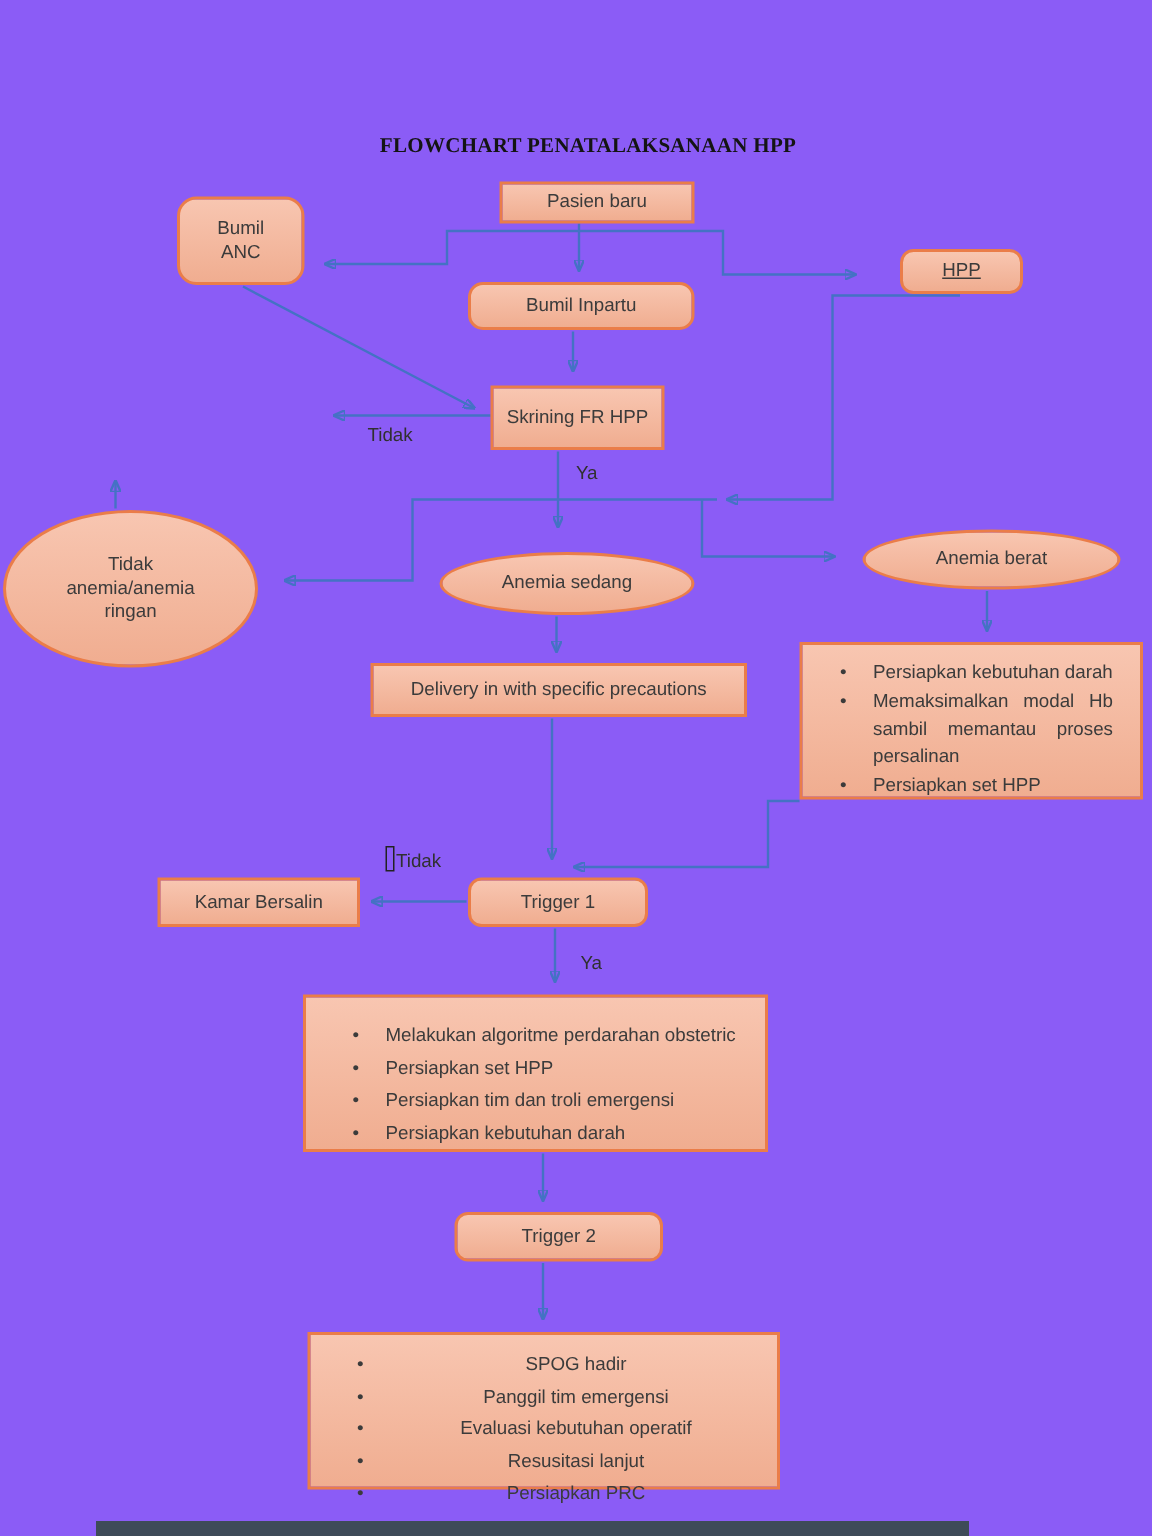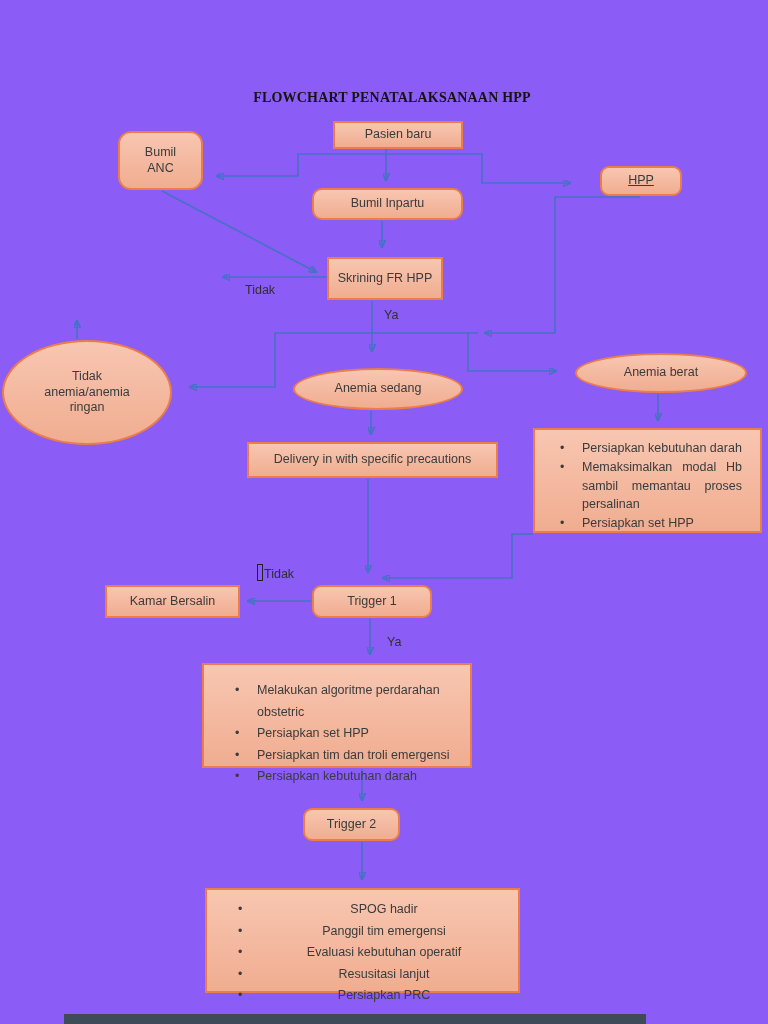--- a/index.html
+++ b/index.html
@@ -100,30 +100,30 @@
         <li>Persiapkan kebutuhan darah</li>
         <li>Memaksimalkan modal Hb sambil memantau proses persalinan</li>
         <li>Persiapkan set HPP</li>
       </ul>
   </div>
 
   <div class="shape" style="left:105px;top:585px;width:135px;height:33px;">Kamar Bersalin</div>
 
   <div class="shape round" style="left:312px;top:585px;width:120px;height:33px;border-radius:9px;">Trigger 1</div>
 
-  <div class="shape bullets" id="trigger1-actions" style="left:202px;top:663px;width:270px;height:105px;">
+  <div class="shape bullets" id="trigger1-actions" style="left:202px;top:663px;width:310px;height:105px;">
     <ul>
         <li>Melakukan algoritme perdarahan obstetric</li>
         <li>Persiapkan set HPP</li>
         <li>Persiapkan tim dan troli emergensi</li>
         <li>Persiapkan kebutuhan darah</li>
       </ul>
   </div>
 
-  <div class="shape round" style="left:303px;top:808px;width:97px;height:33px;border-radius:9px;">Trigger 2</div>
+  <div class="shape round" style="left:303px;top:808px;width:139px;height:33px;border-radius:9px;">Trigger 2</div>
 
   <div class="shape bullets" id="trigger2-actions" style="left:205px;top:888px;width:315px;height:105px;">
     <ul>
         <li>SPOG hadir</li>
         <li>Panggil tim emergensi</li>
         <li>Evaluasi kebutuhan operatif</li>
         <li>Resusitasi lanjut</li>
         <li>Persiapkan PRC</li>
       </ul>
   </div>

